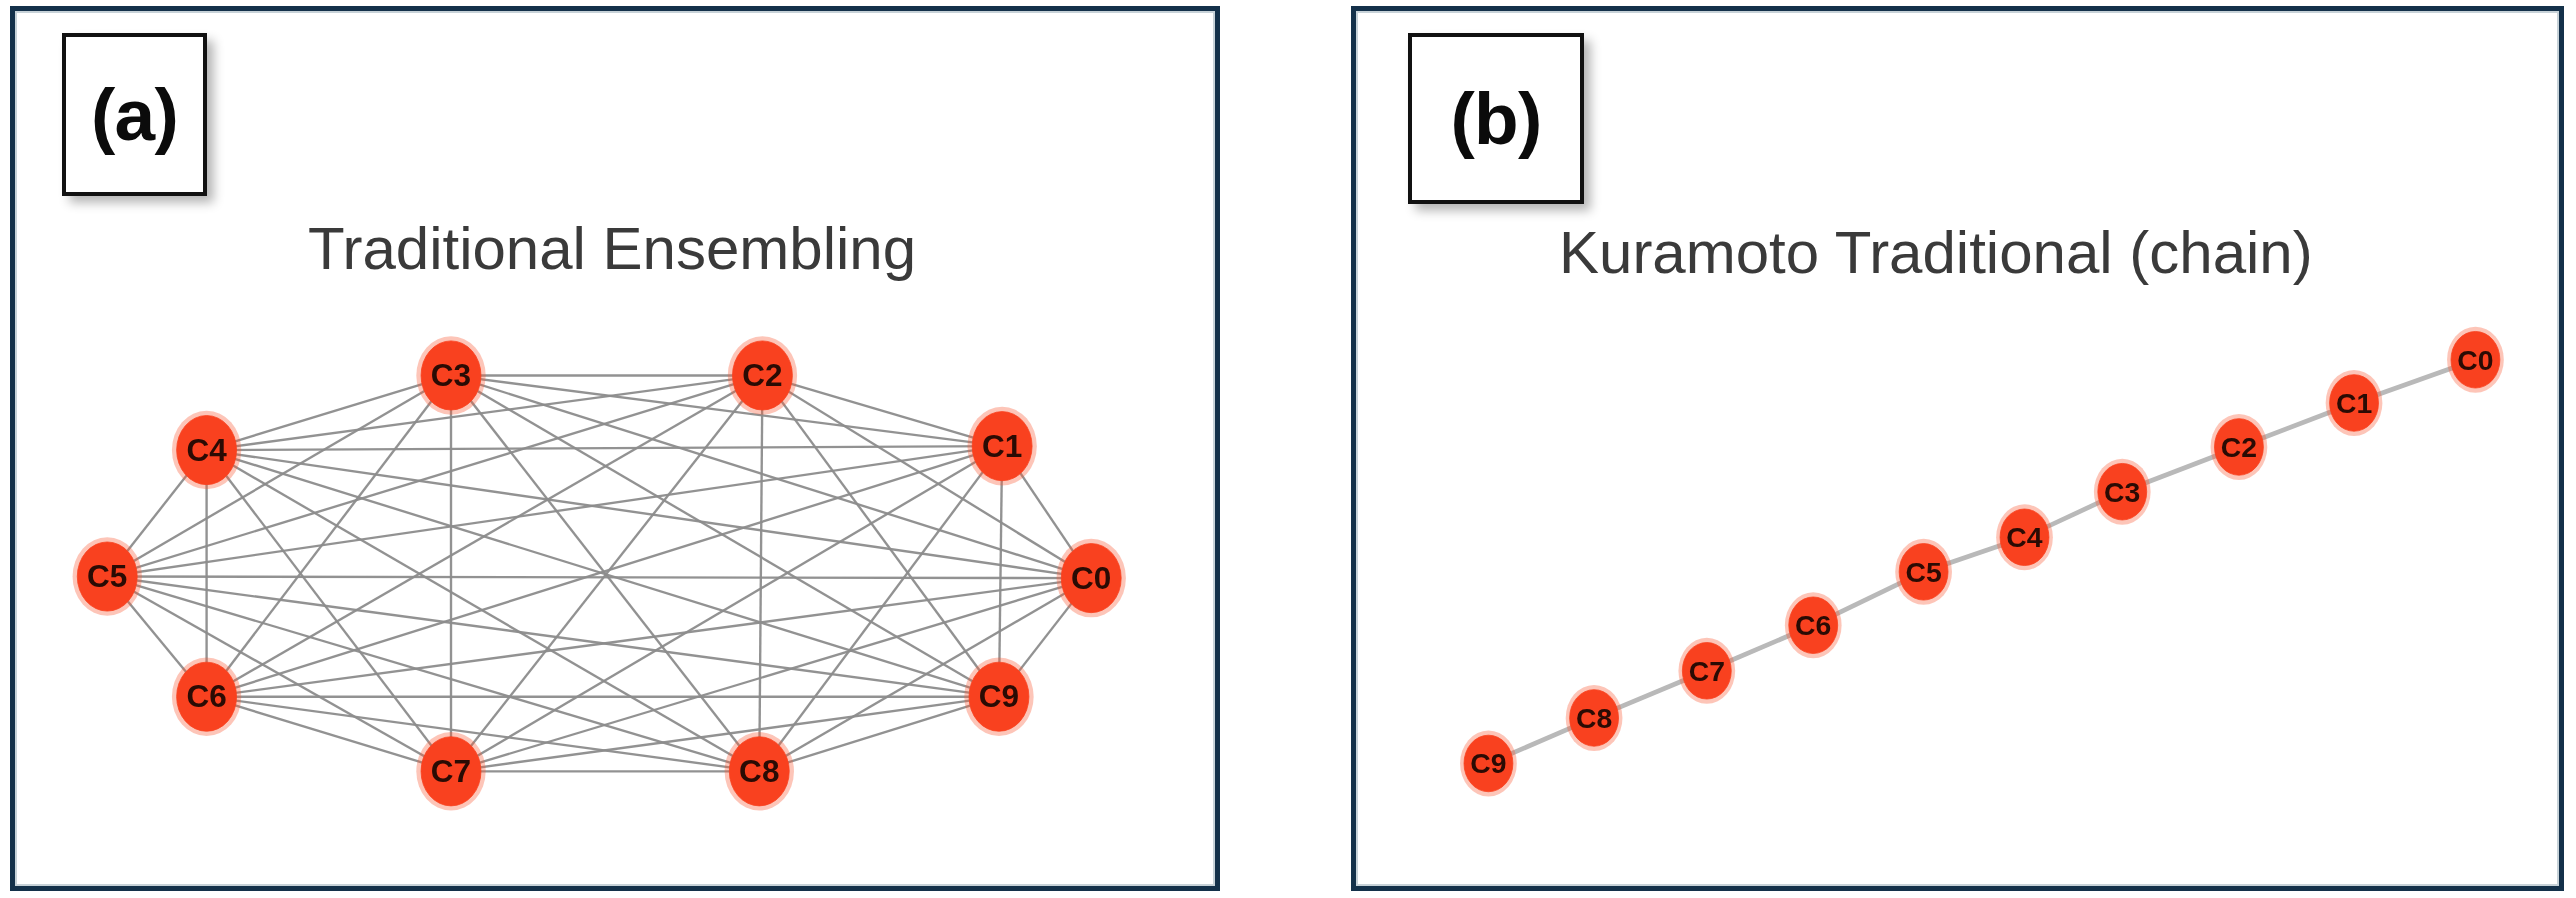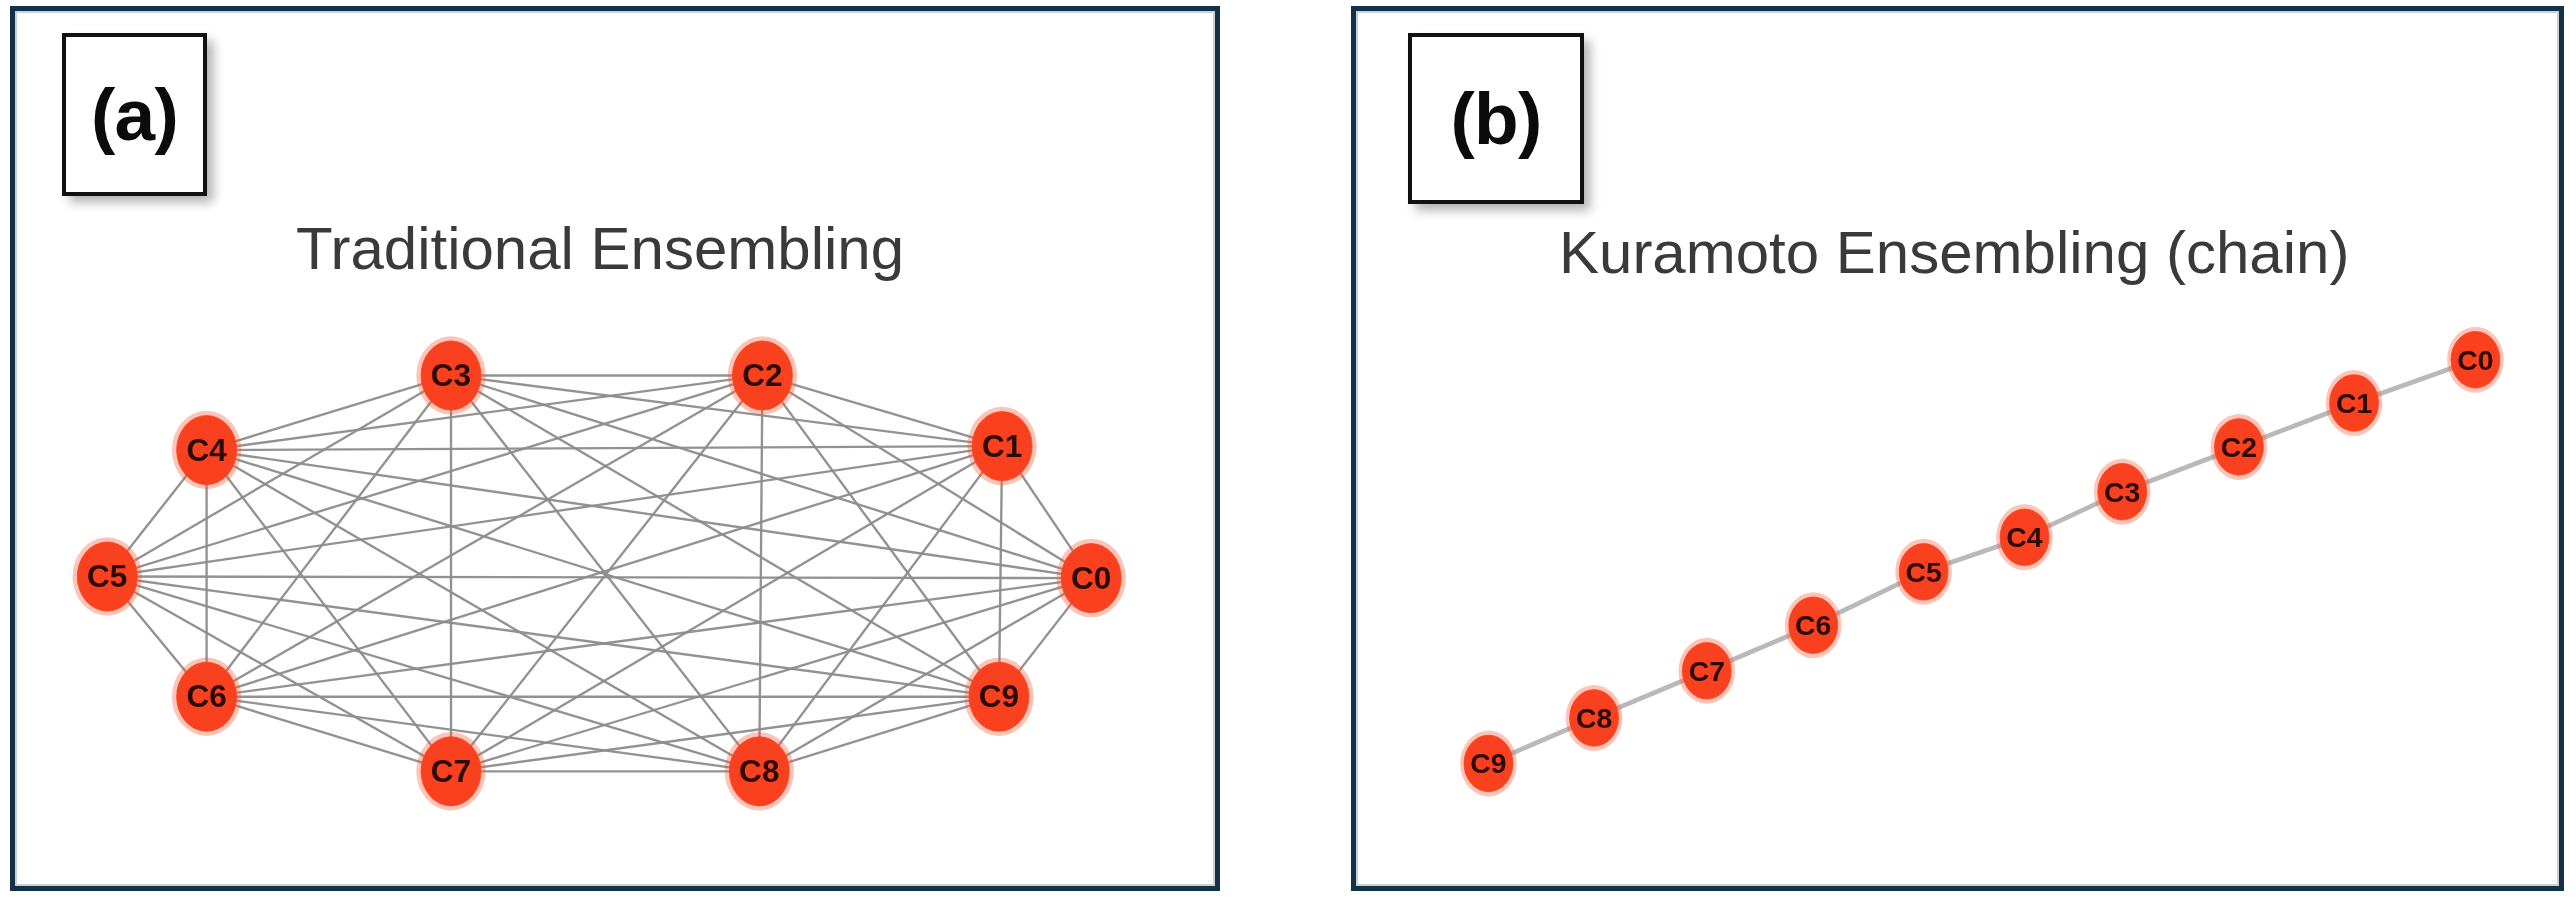--- a/index.html
+++ b/index.html
@@ -64,21 +64,21 @@
   
   .panel-title {
     position: absolute;
     font-family: "Liberation Sans", sans-serif;
     font-weight: 400;
     font-size: 60px;
     line-height: 1;
     color: #3a3a3a;
     white-space: nowrap;
   }
-  #title-a { left: 296px;  top: 219px; }
+  #title-a { left: 308px;  top: 219px; }
   #title-b { left: 1559px; top: 223px; }
 
   
   .graph-svg {
     position: absolute;
     left: 0;
     top: 0;
     width: 100%;
     height: 100%;
   }
@@ -296,16 +296,16 @@
             <text x="168" y="958" class="node-text-b">C9</text>
           </g>
         </g>
       </svg>
   </div>
 
   <div class="tag-box" id="tag-b">
     <span class="tag-label">(b)</span>
   </div>
 
-  <div class="panel-title" id="title-b">Kuramoto Ensembling (chain)</div>
+  <div class="panel-title" id="title-b">Kuramoto Traditional (chain)</div>
 
 </div>
 
 
 </body></html>

